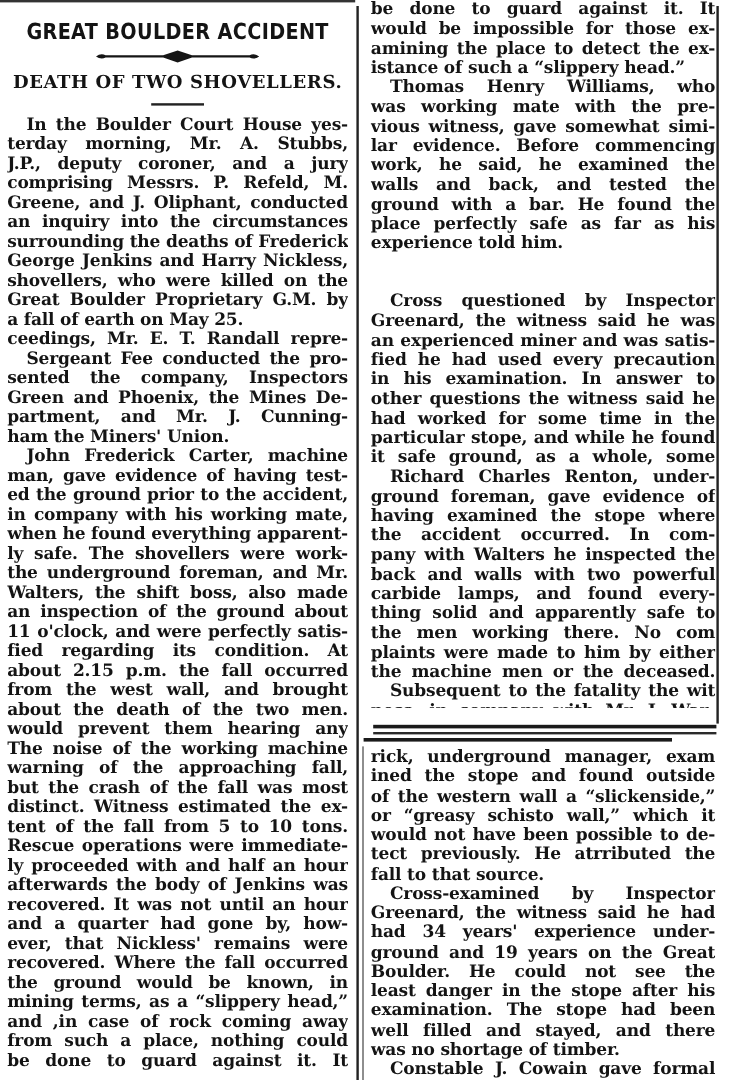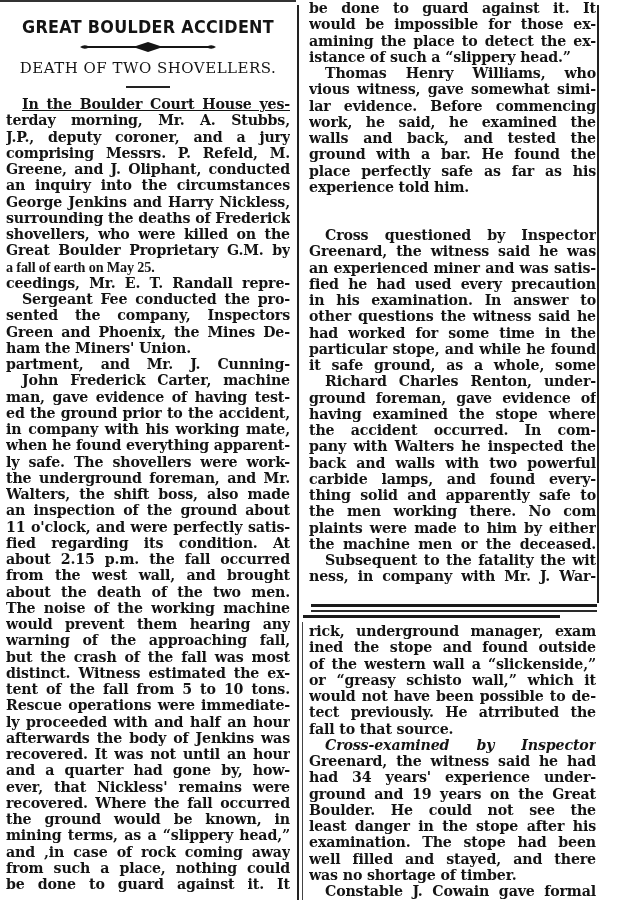--- a/index.html
+++ b/index.html
@@ -25,72 +25,72 @@
   .sep2 { position: absolute; left: 311px; top: 610px; width: 286px; height: 2px; background: #2a2a2a; }
   .sep3 { position: absolute; left: 303px; top: 615px; width: 257px; height: 3px; background: #1a1a1a; }
   .headline {
     text-align: center; font-family: "DejaVu Sans", "Liberation Sans", sans-serif;
     font-weight: bold; font-size: 16px; letter-spacing: 0.3px;
     margin: 13px 0 0 0; line-height: 20px; transform: scaleY(1.15);
   }
   .ornament { display: block; margin: 4px auto 0 auto; width: 140px; height: 12px; }
   .subhead {
     text-align: center; font-family: "DejaVu Serif", "Liberation Serif", serif;
-    font-weight: normal; font-size: 15px; letter-spacing: 0.5px;
+    font-weight: bold; font-size: 15px; letter-spacing: 0.5px;
     margin: 6px 0 0 0; line-height: 18px;
   }
   .short-rule { display: block; width: 44px; height: 2px; background: #222; margin: 9px auto 8px auto; }
   .line { display: block; text-align: justify; text-align-last: justify; white-space: nowrap; }
 </style>
 </head>
 <body>
 
 <div class="topline"></div>
 
 <div class="col col-left">
   <div class="headline">GREAT BOULDER ACCIDENT</div>
   <svg class="ornament" viewBox="0 0 140 12">
     <path d="M2 6 Q6 3 10 5 L58 5 L70 1 L82 5 L130 5 Q134 3 138 6 Q134 9 130 7 L82 7 L70 11 L58 7 L10 7 Q6 9 2 6 Z" fill="#151515"></path>
   </svg>
   <div class="subhead">DEATH OF TWO SHOVELLERS.</div>
   <span class="short-rule"></span>
   <div id="left-lines">
-      <span class="line" style="padding-left: 16px; text-decoration: underline;">In the Boulder Court House yes-</span>
+      <span class="line" style="padding-left: 16px;">In the Boulder Court House yes-</span>
       <span class="line">terday morning, Mr. A. Stubbs,</span>
       <span class="line">J.P., deputy coroner, and a jury</span>
       <span class="line">comprising Messrs. P. Refeld, M.</span>
       <span class="line">Greene, and J. Oliphant, conducted</span>
       <span class="line">an inquiry into the circumstances</span>
+      <span class="line">surrounding the deaths of Frederick</span>
       <span class="line">George Jenkins and Harry Nickless,</span>
-      <span class="line">surrounding the deaths of Frederick</span>
       <span class="line">shovellers, who were killed on the</span>
       <span class="line">Great Boulder Proprietary G.M. by</span>
-      <span class="line" style="text-align-last: left; font-family: Liberation Serif, serif;">a fall of earth on May 25.</span>
+      <span class="line" style="text-align-last: left;">a fall of earth on May 25.</span>
       <span class="line">ceedings, Mr. E. T. Randall repre-</span>
       <span class="line" style="padding-left: 16px;">Sergeant Fee conducted the pro-</span>
       <span class="line">sented the company, Inspectors</span>
       <span class="line">Green and Phoenix, the Mines De-</span>
+      <span class="line">partment, and Mr. J. Cunning-</span>
       <span class="line" style="text-align-last: left;">ham the Miners' Union.</span>
-      <span class="line">partment, and Mr. J. Cunning-</span>
       <span class="line" style="padding-left: 16px;">John Frederick Carter, machine</span>
       <span class="line">man, gave evidence of having test-</span>
       <span class="line">ed the ground prior to the accident,</span>
       <span class="line">in company with his working mate,</span>
       <span class="line">when he found everything apparent-</span>
       <span class="line">ly safe. The shovellers were work-</span>
       <span class="line">the underground foreman, and Mr.</span>
       <span class="line">Walters, the shift boss, also made</span>
       <span class="line">an inspection of the ground about</span>
       <span class="line">11 o'clock, and were perfectly satis-</span>
       <span class="line">fied regarding its condition. At</span>
       <span class="line">about 2.15 p.m. the fall occurred</span>
       <span class="line">from the west wall, and brought</span>
       <span class="line">about the death of the two men.</span>
+      <span class="line">would prevent them hearing any</span>
       <span class="line">The noise of the working machine</span>
-      <span class="line">would prevent them hearing any</span>
       <span class="line">warning of the approaching fall,</span>
       <span class="line">but the crash of the fall was most</span>
       <span class="line">distinct. Witness estimated the ex-</span>
       <span class="line">tent of the fall from 5 to 10 tons.</span>
       <span class="line">Rescue operations were immediate-</span>
       <span class="line">ly proceeded with and half an hour</span>
       <span class="line">afterwards the body of Jenkins was</span>
       <span class="line">recovered. It was not until an hour</span>
       <span class="line">and a quarter had gone by, how-</span>
       <span class="line">ever, that Nickless' remains were</span>
@@ -105,20 +105,21 @@
 
 <div class="vrule-mid"></div>
 
 <div class="col col-right-top">
   <div id="right-top-lines">
       <span class="line">be done to guard against it. It</span>
       <span class="line">would be impossible for those ex-</span>
       <span class="line">amining the place to detect the ex-</span>
       <span class="line" style="text-align-last: left;">istance of such a “slippery head.”</span>
       <span class="line" style="padding-left: 16px;">Thomas Henry Williams, who</span>
+      <span class="line">was working mate with the pre-</span>
       <span class="line">vious witness, gave somewhat simi-</span>
       <span class="line">lar evidence. Before commencing</span>
       <span class="line">work, he said, he examined the</span>
       <span class="line">walls and back, and tested the</span>
       <span class="line">ground with a bar. He found the</span>
       <span class="line">place perfectly safe as far as his</span>
       <span class="line" style="text-align-last: left;">experience told him.</span>
       <span class="line" style="padding-left: 16px; margin-top: 32px;">Cross questioned by Inspector</span>
       <span class="line">Greenard, the witness said he was</span>
       <span class="line">an experienced miner and was satis-</span>
@@ -154,21 +155,21 @@
 
 <div class="col col-right-bottom">
   <div id="right-bottom-lines">
       <span class="line">rick, underground manager, exam</span>
       <span class="line">ined the stope and found outside</span>
       <span class="line">of the western wall a “slickenside,”</span>
       <span class="line">or “greasy schisto wall,” which it</span>
       <span class="line">would not have been possible to de-</span>
       <span class="line">tect previously. He atrributed the</span>
       <span class="line" style="text-align-last: left;">fall to that source.</span>
-      <span class="line" style="padding-left: 16px; font-style: italic;">Cross-examined by Inspector</span>
+      <span class="line" style="padding-left: 16px;">Cross-examined by Inspector</span>
       <span class="line">Greenard, the witness said he had</span>
       <span class="line">had 34 years' experience under-</span>
       <span class="line">ground and 19 years on the Great</span>
       <span class="line">Boulder. He could not see the</span>
       <span class="line">least danger in the stope after his</span>
       <span class="line">examination. The stope had been</span>
       <span class="line">well filled and stayed, and there</span>
       <span class="line" style="text-align-last: left;">was no shortage of timber.</span>
       <span class="line" style="padding-left: 16px;">Constable J. Cowain gave formal</span>
     </div>

